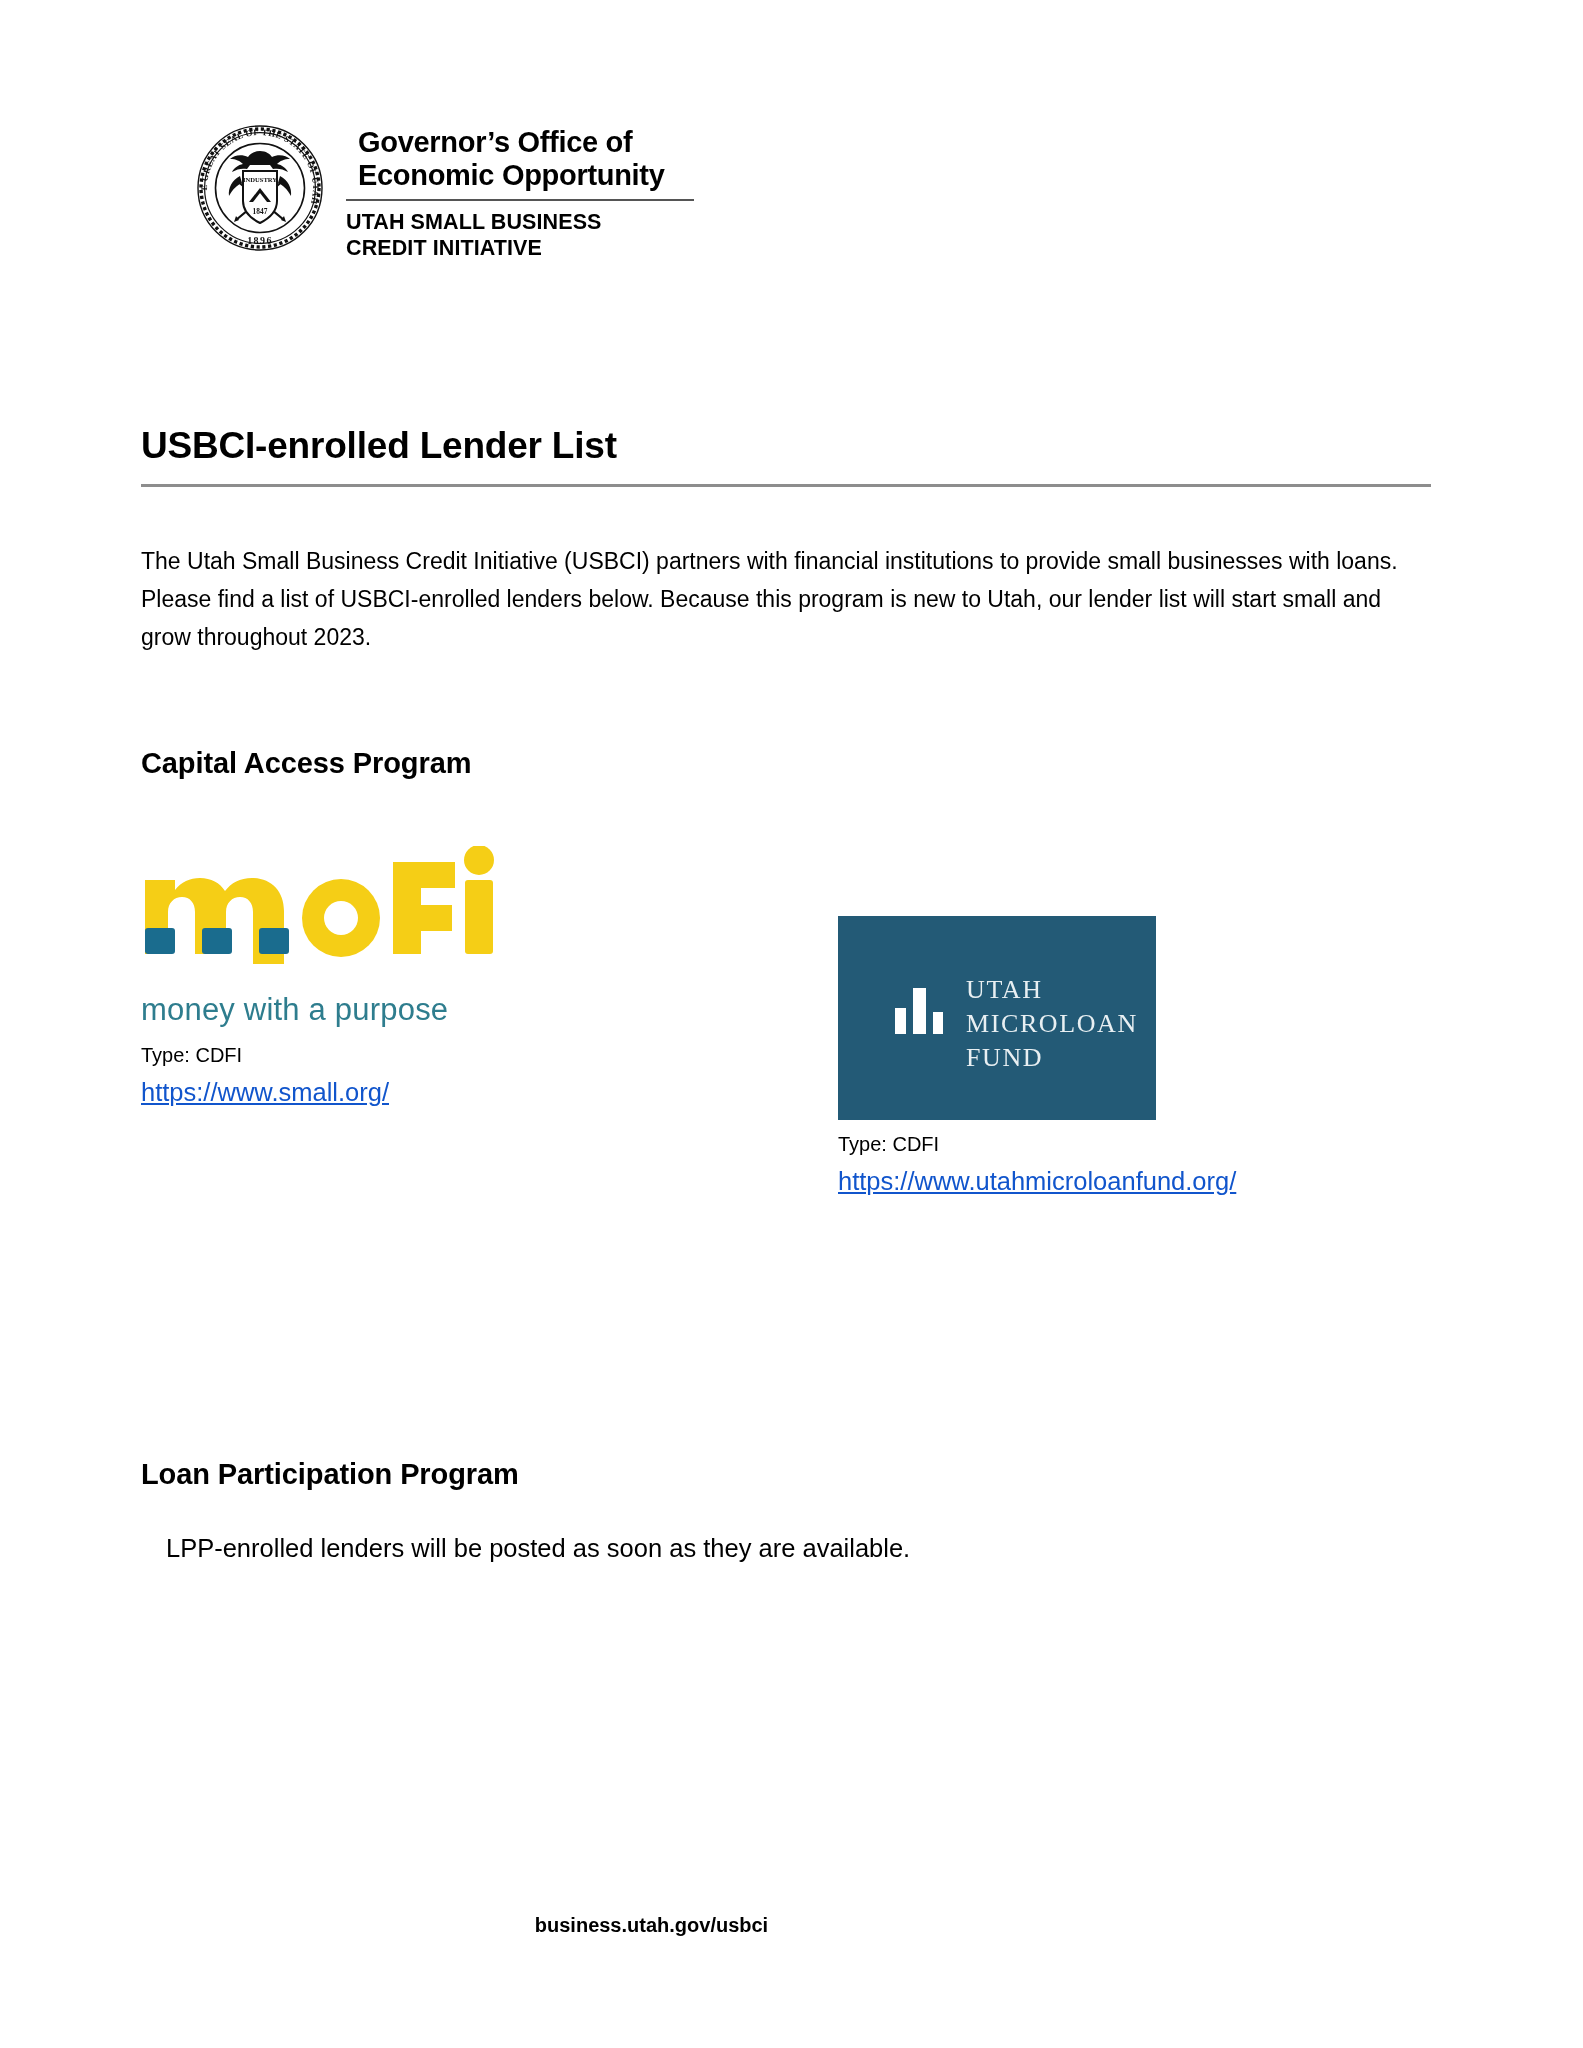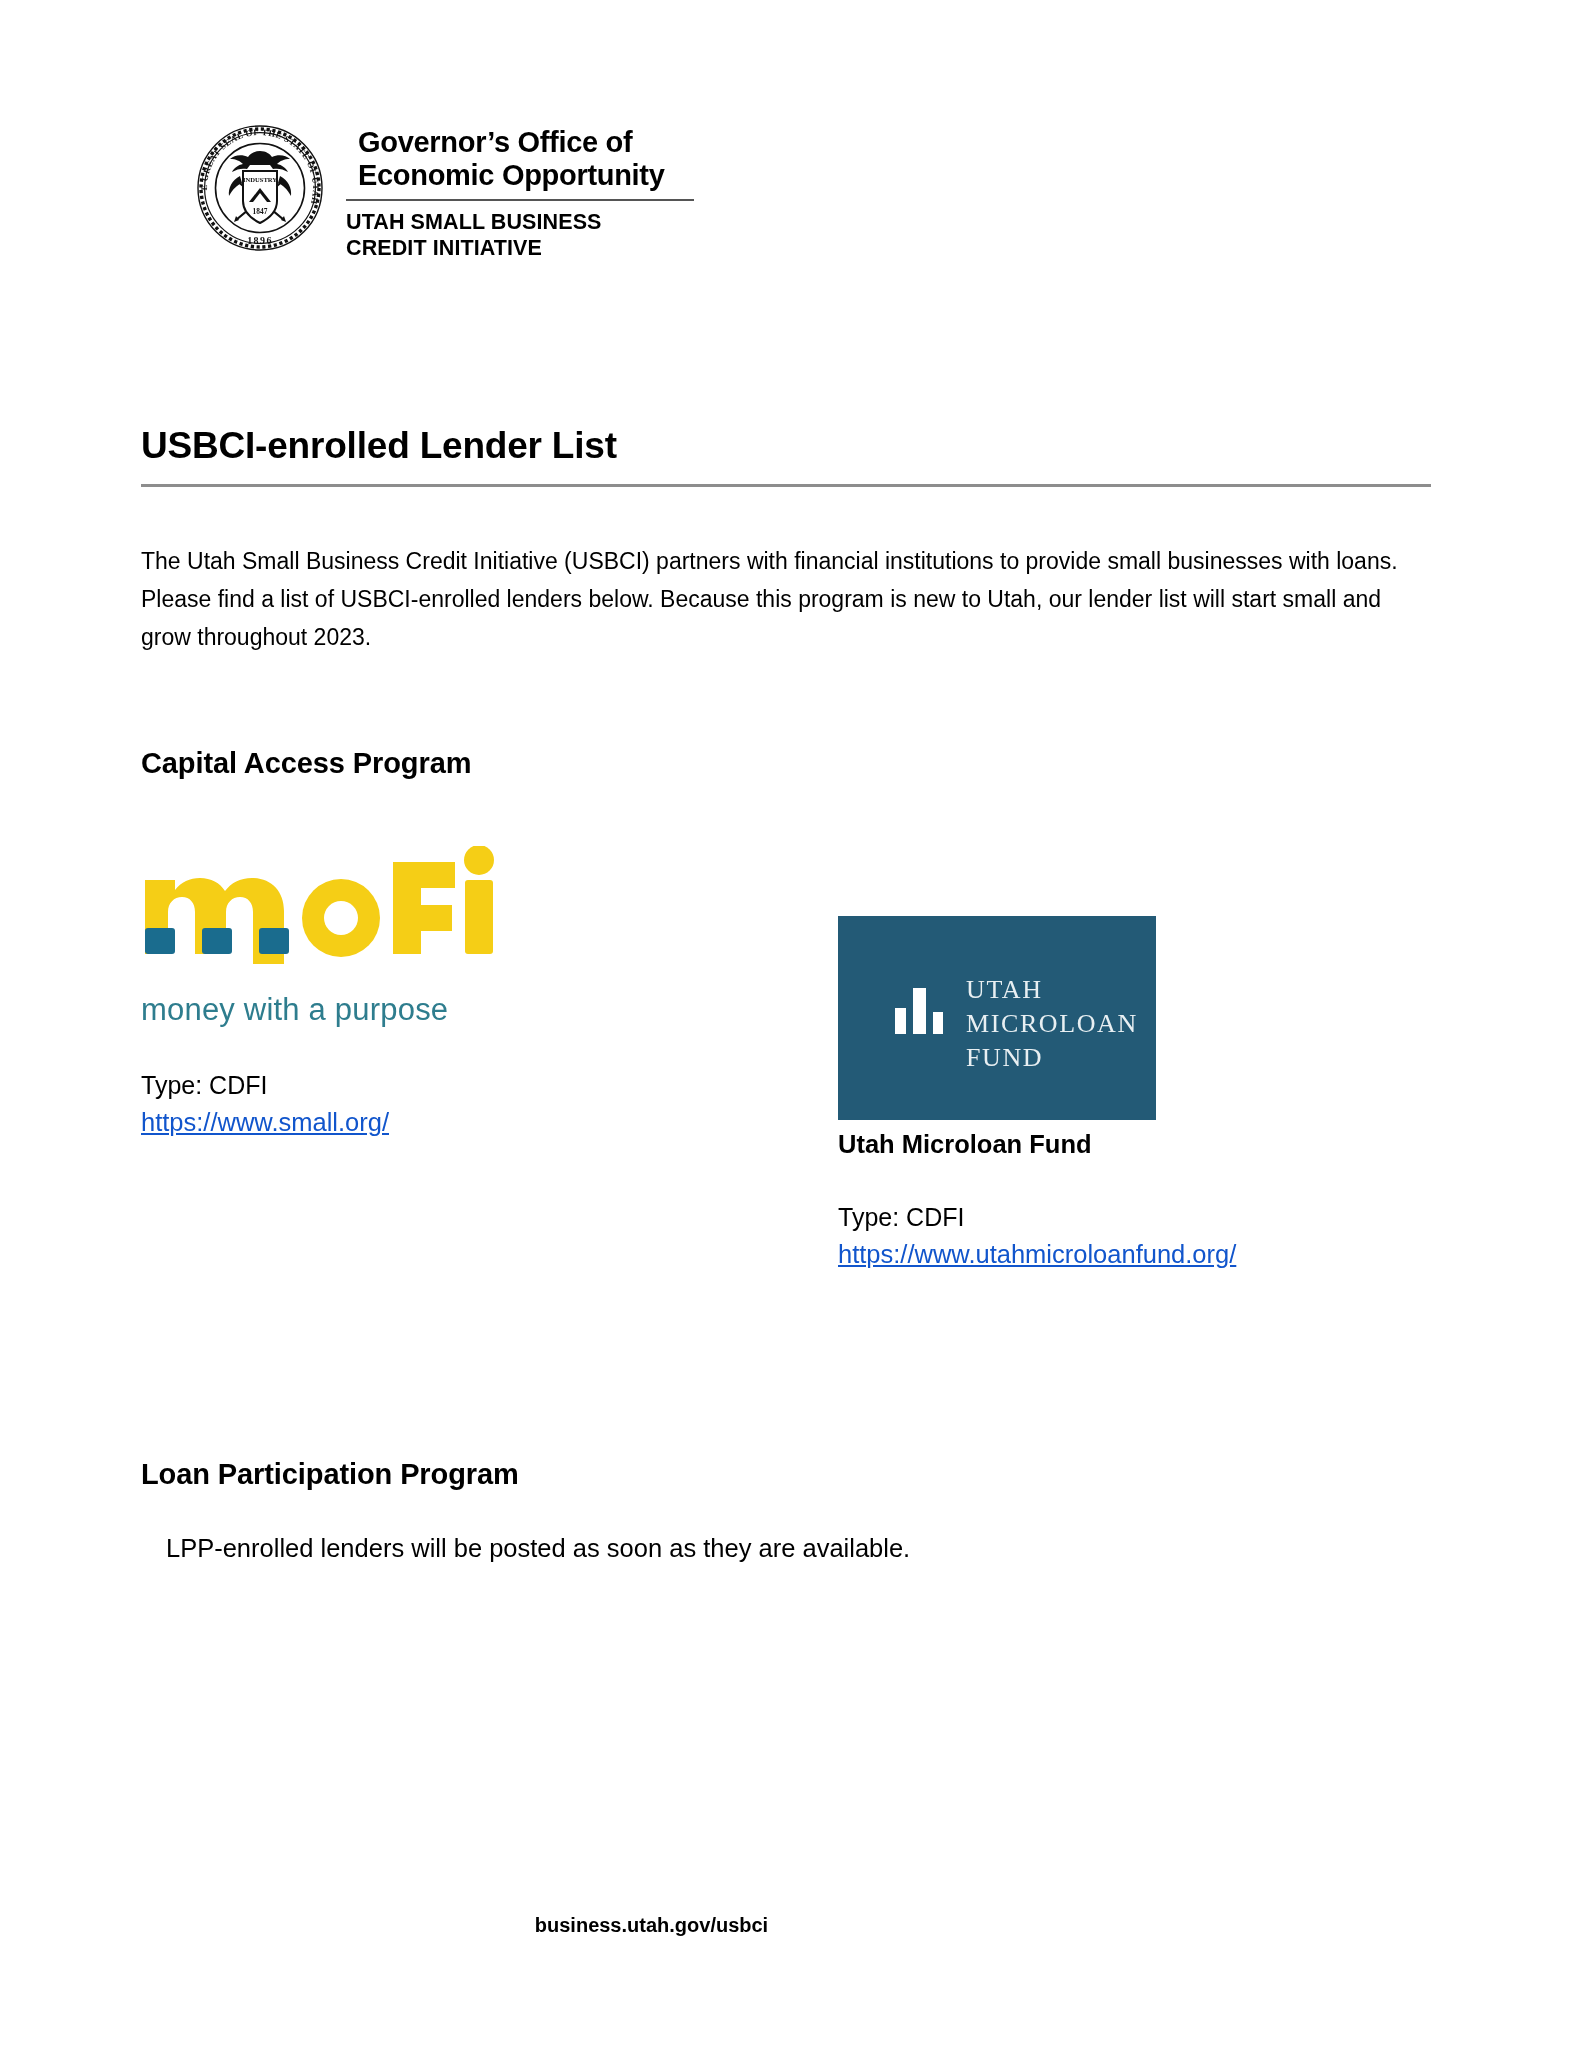--- a/index.html
+++ b/index.html
@@ -124,24 +124,23 @@
   #lender-mofi { left: 141px; top: 846px; }
   #lender-umf  { left: 838px; top: 916px; }
 
   .lender-name {
     font-size: 25.5px;
     font-weight: bold;
     line-height: 37px;
     color: #000;
   }
   .lender-type {
-    font-size: 25px;
+    font-size: 20px;
     line-height: 37px;
     color: #000;
-    margin-top: 36px;
   }
   .lender-link {
     font-size: 25.5px;
     line-height: 37px;
     color: #1155cc;
     text-decoration: underline;
     display: inline-block;
     cursor: pointer;
   }
   .lender-meta { margin-top: 6px; }
@@ -263,21 +262,20 @@
 
       <rect x="57" y="92" width="11" height="26" fill="#FFFFFF"></rect>
       <rect x="75" y="72" width="13" height="46" fill="#FFFFFF"></rect>
       <rect x="95" y="96" width="10" height="22" fill="#FFFFFF"></rect>
       <text id="umf-l1" x="128" y="82" font-family="'Liberation Serif', serif" font-size="26" fill="#E8EFF2" letter-spacing="1.6">UTAH</text>
       <text id="umf-l2" x="128" y="116" font-family="'Liberation Serif', serif" font-size="26" fill="#E8EFF2" letter-spacing="1.6">MICROLOAN</text>
       <text id="umf-l3" x="128" y="150" font-family="'Liberation Serif', serif" font-size="26" fill="#E8EFF2" letter-spacing="1.6">FUND</text>
     </svg>
 
     <div class="lender-meta">
-      <div class="lender-name">Utah Microloan Fund</div>
       <div class="lender-type">Type: CDFI</div>
       <a class="lender-link">https://www.utahmicroloanfund.org/</a>
     </div>
   </div>
 
   <h2 class="section-heading" id="loan-part-heading">Loan Participation Program</h2>
 
   <p class="lpp-note">LPP-enrolled lenders will be posted as soon as they are available.</p>
 
   <div class="footer">business.utah.gov/usbci</div>

